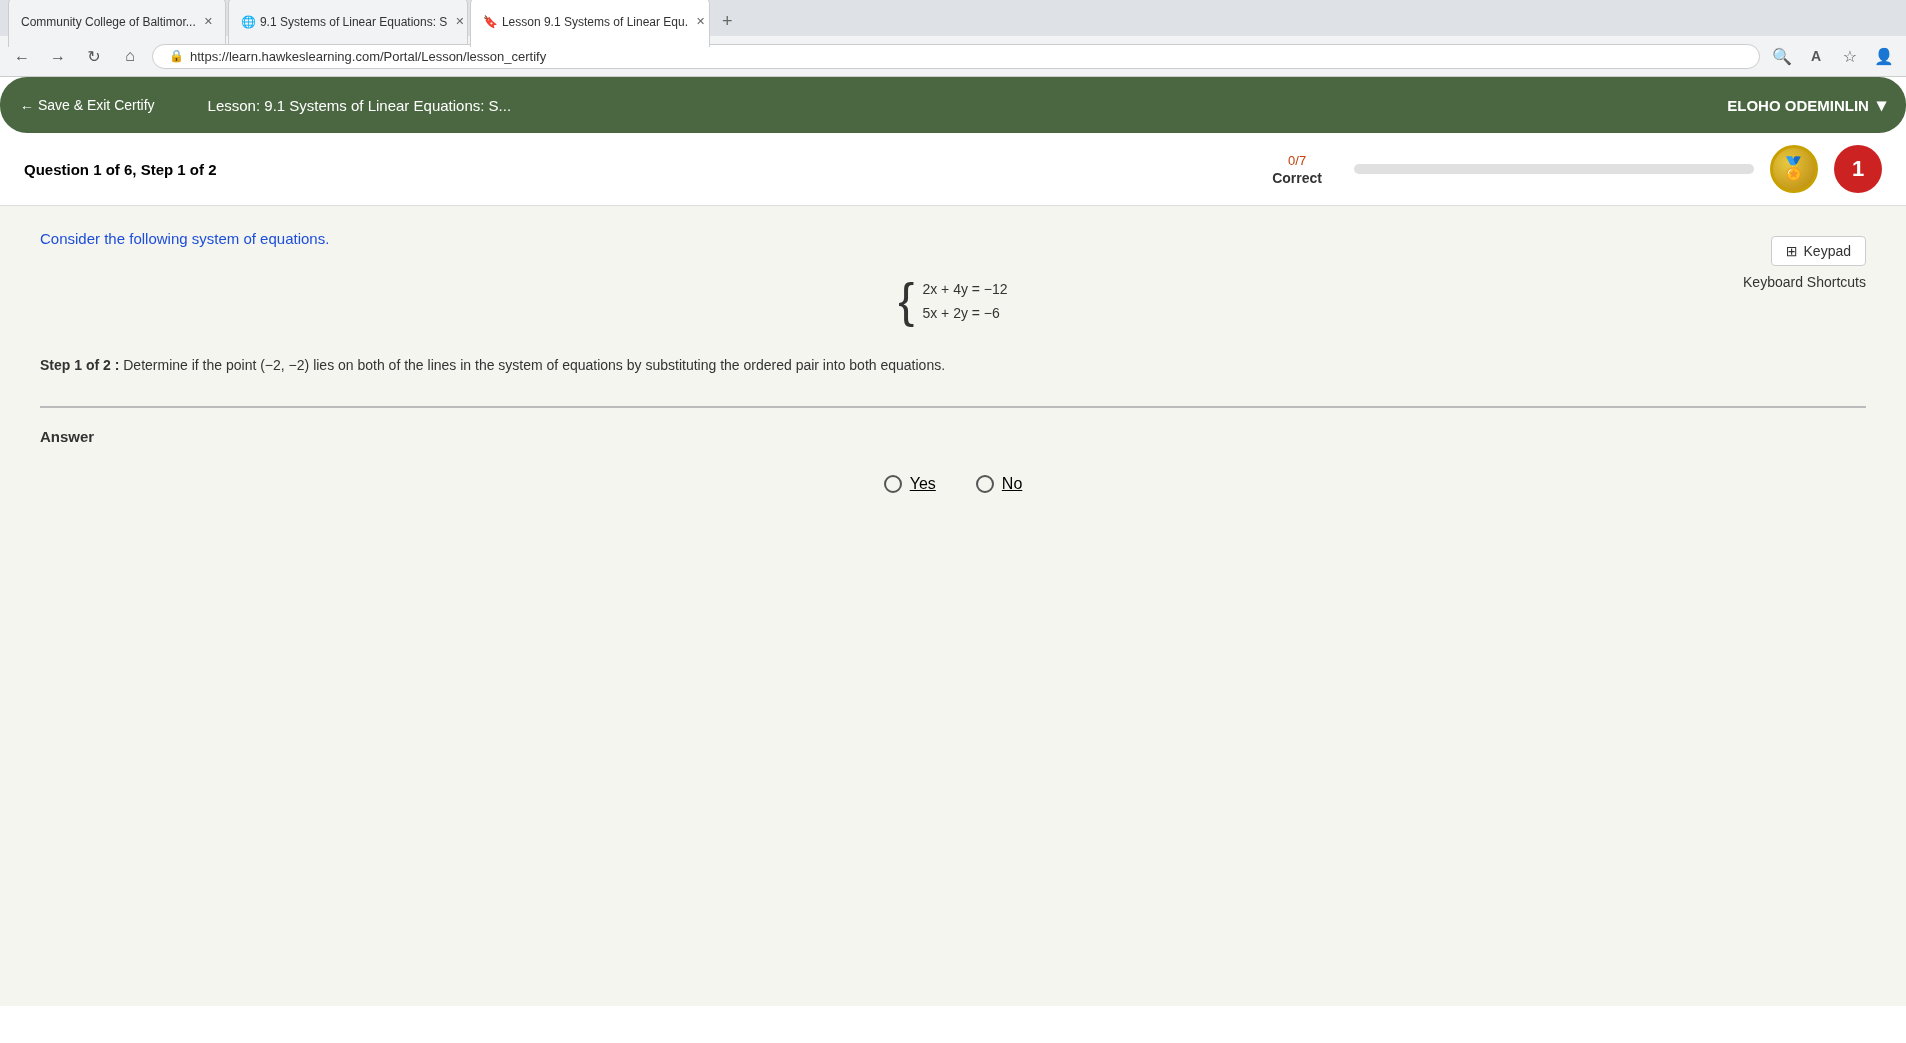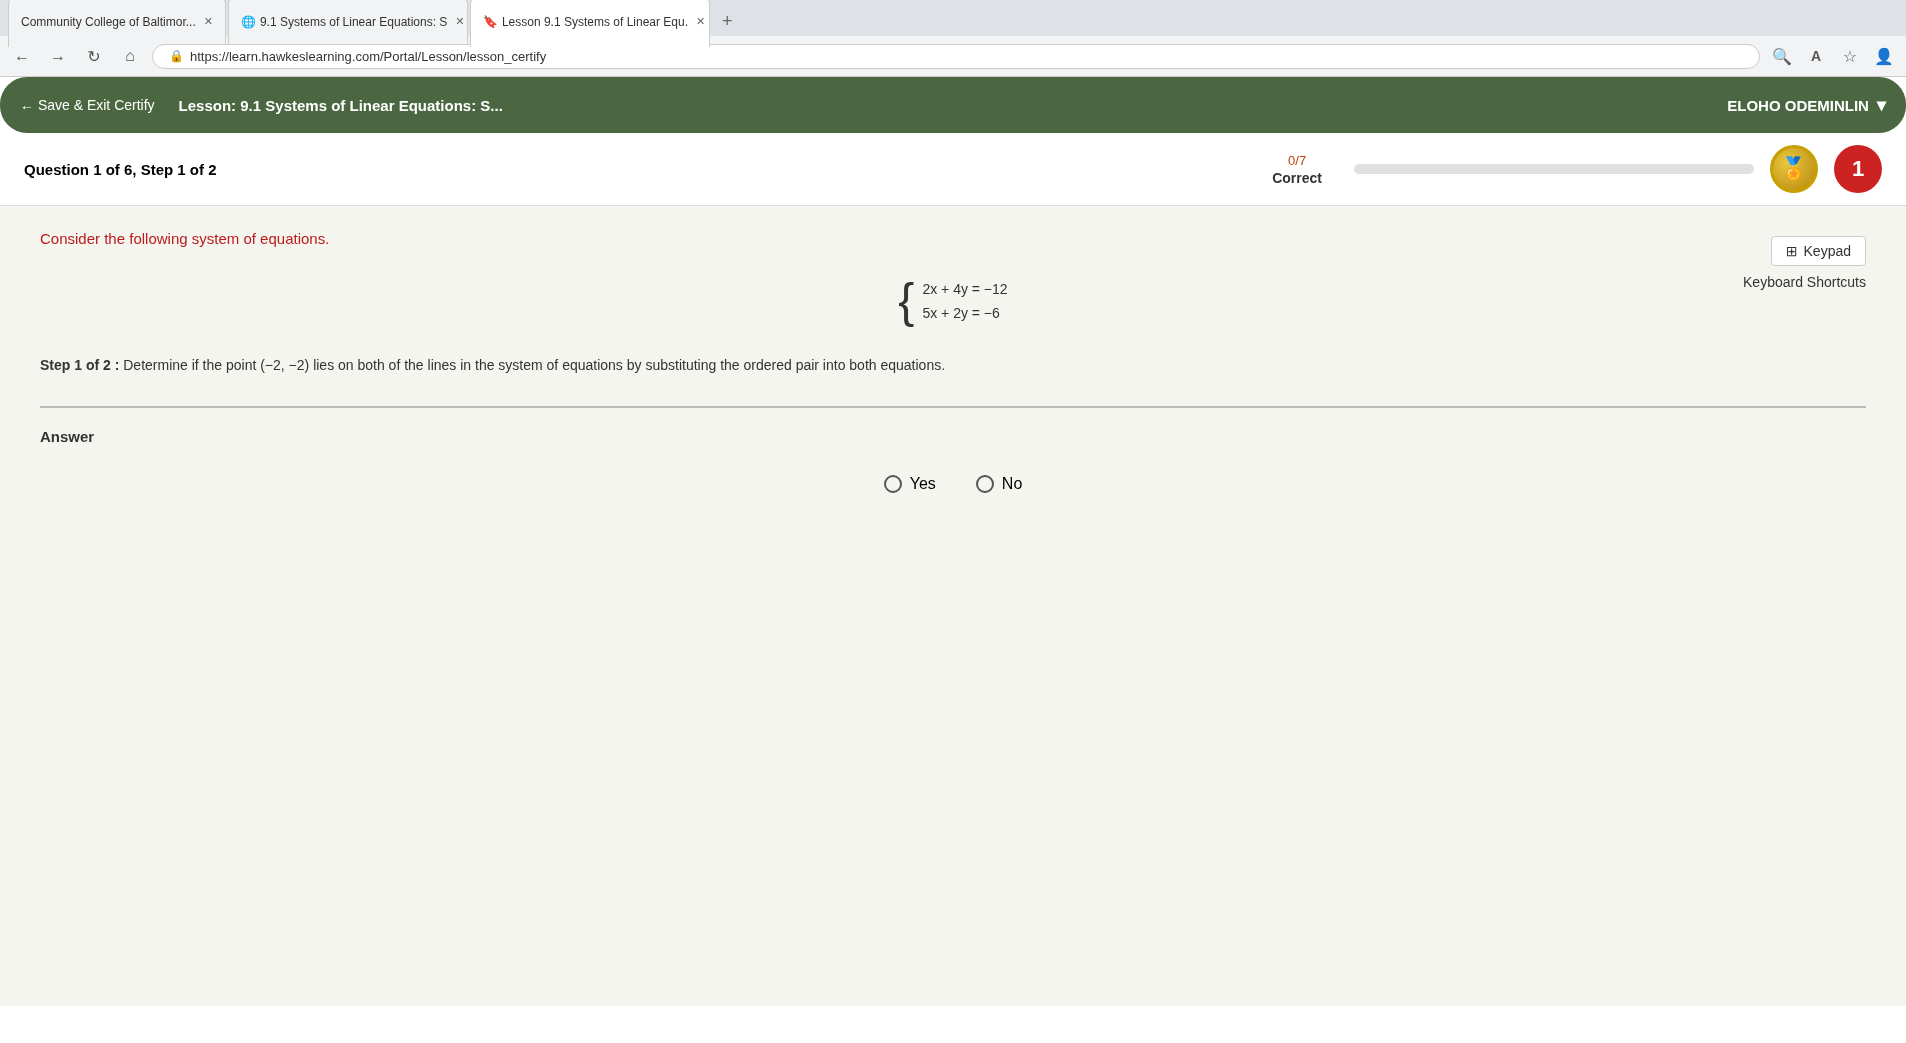--- a/index.html
+++ b/index.html
@@ -116,21 +116,22 @@
       gap: 6px;
       font-size: 14px;
       color: #fff;
       cursor: pointer;
       background: none;
       border: none;
     }
     .lesson-title {
       font-size: 15px;
       color: #fff;
-      font-weight: bold;
+      font-weight: normal;
+      margin-left: 29px;
     }
     .header-right {
       font-size: 15px;
       color: #fff;
       font-weight: bold;
       display: flex;
       align-items: center;
       gap: 8px;
     }
     .header-dropdown {
@@ -205,21 +206,21 @@
 
     
     .main-content {
       background: #f5f5f0;
       padding: 24px 40px;
       min-height: 800px;
       position: relative;
     }
     .question-text {
       font-size: 15px;
-      color: #b91c1c;
+      color: #1d4ed8;
     }
     .equation-block {
       display: flex;
       justify-content: center;
       margin: 30px 0;
       font-size: 20px;
     }
     .brace-system {
       display: flex;
       align-items: center;
@@ -256,20 +257,21 @@
       font-size: 15px;
       font-weight: bold;
       color: #333;
       margin-bottom: 0;
     }
     .radio-group {
       display: flex;
       justify-content: center;
       gap: 40px;
       margin-top: 30px;
+      text-decoration: underline;
     }
     .radio-option {
       display: flex;
       align-items: center;
       gap: 8px;
       font-size: 16px;
       cursor: pointer;
     }
     .radio-circle {
       width: 18px; height: 18px;

